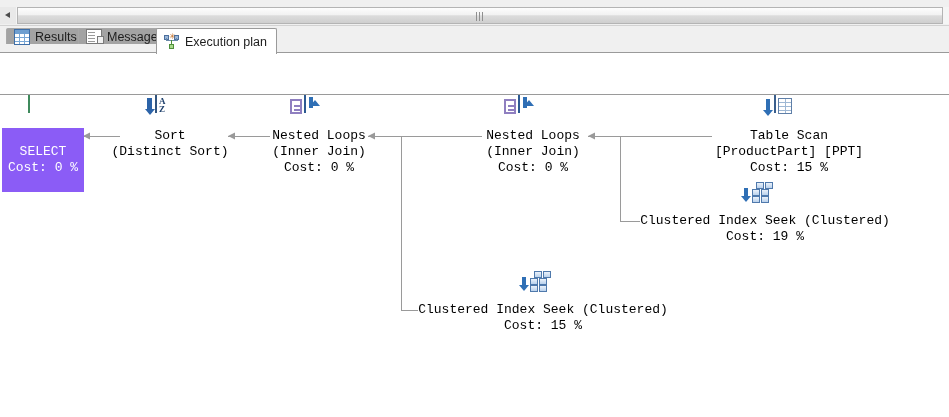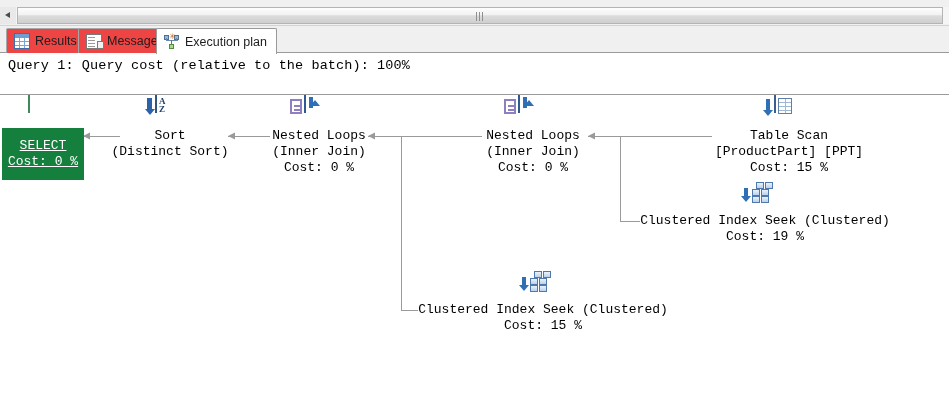--- a/index.html
+++ b/index.html
@@ -76,29 +76,29 @@
     position: absolute;
     left: 0; top: 26px;
     width: 949px; height: 27px;
     background: #f0f0f0;
     border-bottom: 1px solid #9a9a9a;
     box-sizing: border-box;
   }
   .tab {
     position: absolute;
     top: 2px;
-    height: 25px;
+    height: 16px;
     display: flex;
     align-items: center;
     gap: 5px;
     padding: 0 9px 0 7px;
     box-sizing: border-box;
     font-size: 12.5px;
     color: #1d1d1d;
-    background: #ef4444;
+    background: #a3a3a3;
     border: 1px solid #a8a8a8;
     border-bottom: none;
     border-top-left-radius: 2px;
     border-top-right-radius: 2px;
     cursor: default;
     white-space: nowrap;
   }
   .tab.active {
     background: #ffffff;
     border-color: #9a9a9a;
@@ -209,24 +209,23 @@
   }
   .node .lines {
     font-family: "Liberation Mono", monospace;
     font-size: 13px;
     line-height: 16px;
     color: #000000;
     text-align: center;
     white-space: nowrap;
   }
   .node.selected .lines {
-    background: #15803d;
+    background: #8b5cf6;
     color: #ffffff;
-    padding: 10px 6px;
-    text-decoration: underline;
+    padding: 16px 6px;
   }
 
   
   .g-select {
     width: 26px; height: 24px;
     margin: 3px auto 0;
     border: 1px solid #3f8a5c;
     background: #ffffff;
     box-sizing: border-box;
     position: relative;
@@ -394,21 +393,20 @@
         <span class="ln l3"></span>
         <span class="ln l4"></span>
       <span class="star">✳</span>
     </span>
     <span>Execution plan</span>
   </div>
 
 </div>
 
 <div class="queryinfo">
-  <div>Query 1: Query cost (relative to the batch): 100%</div>
 </div>
 
 <div class="canvas">
 
   <svg class="edges" viewBox="0 0 949 322" width="949" height="322">
     <g stroke="#9a9a9a" stroke-width="1" fill="none" shape-rendering="crispEdges">
 
       <path d="M83,41 L120,41"></path>
 
       <path d="M228,41 L270,41"></path>

